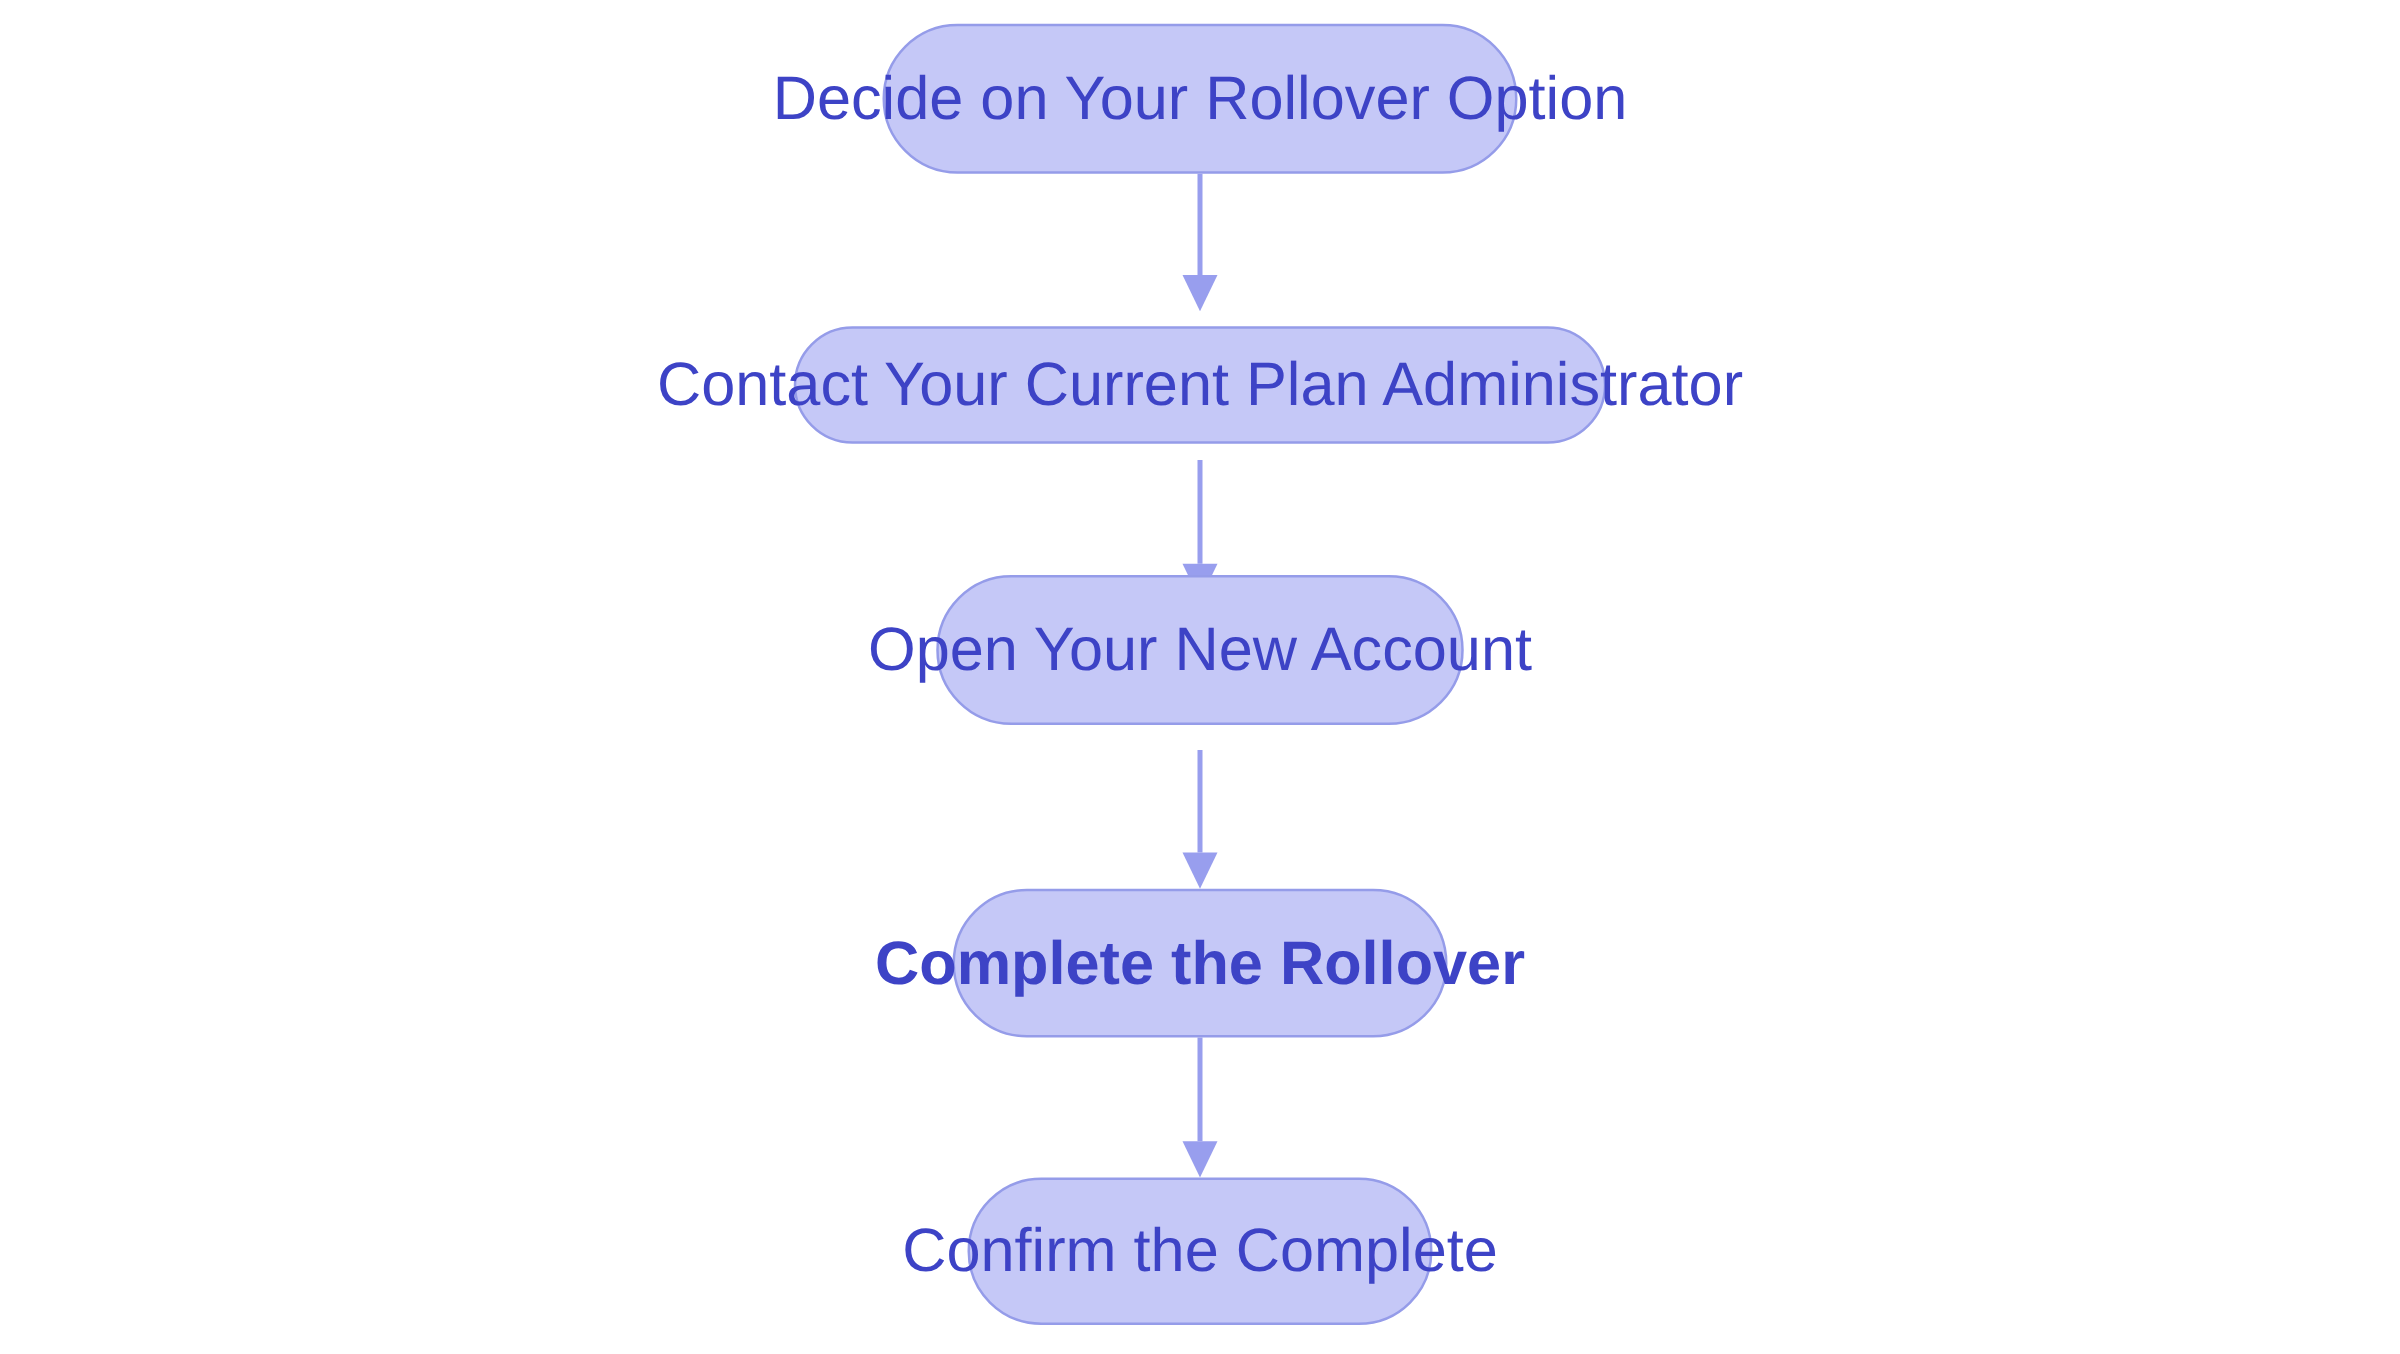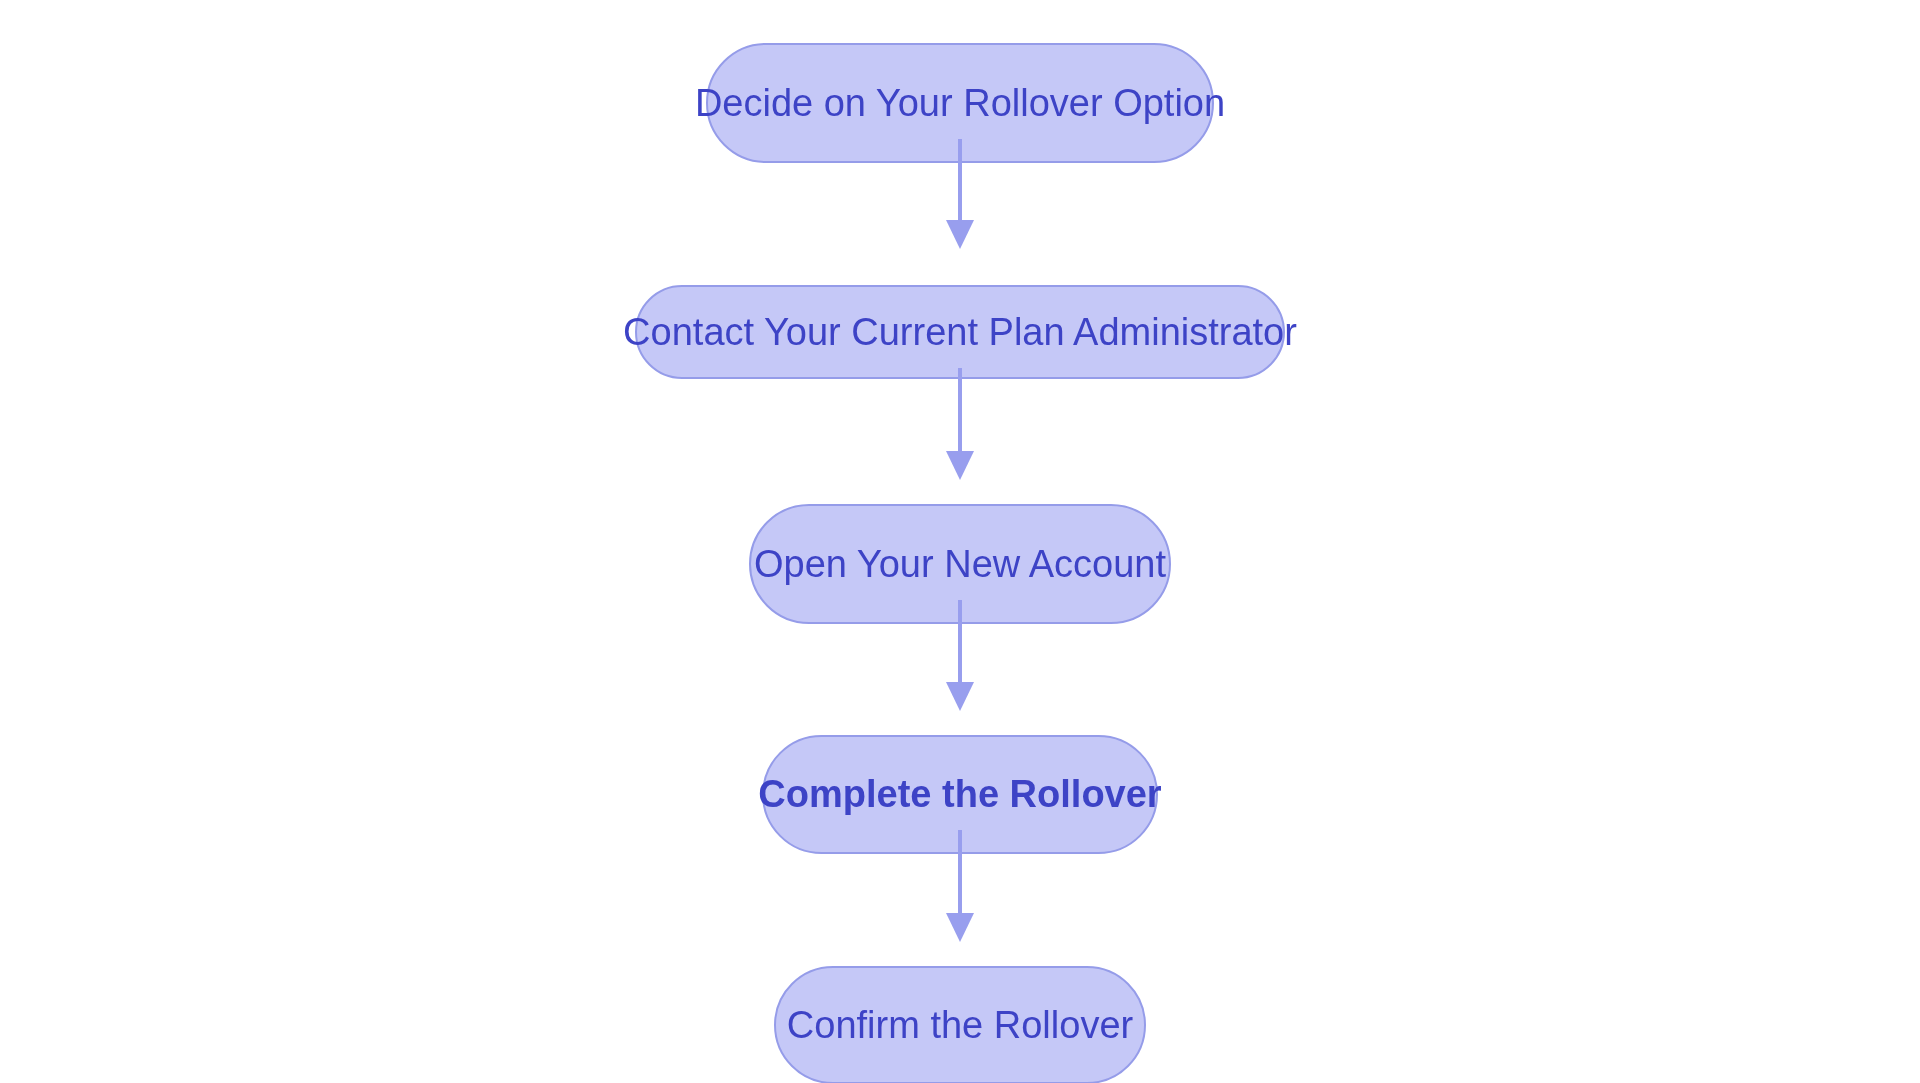--- a/index.html
+++ b/index.html
@@ -21,31 +21,30 @@
   }
   .node {
     position: absolute;
     left: 50%;
     transform: translateX(-50%);
     height: 120px;
     border-radius: 60px;
     background: var(--node-fill);
     border: 2px solid var(--node-border);
     color: var(--node-text);
-    font-size: 38px;
+    font-size: 49px;
     display: flex;
     align-items: center;
     justify-content: center;
     text-align: center;
     white-space: nowrap;
-    margin-top: 24px;
   }
   .n1 { top: 19px;  width: 508px; }
   .n2 { top: 261px; width: 650px; height: 94px; }
-  .n3 { top: 480px; width: 422px; }
+  .n3 { top: 460px; width: 422px; }
   .n4 { top: 711px; width: 396px; height: 119px; font-weight: bold; }
   .n5 { top: 942px; width: 372px; height: 118px; }
 
   .arrow {
     position: absolute;
     left: 50%;
     transform: translateX(-50%);
     display: flex;
     flex-direction: column;
     align-items: center;
@@ -102,16 +101,16 @@
   <div class="node n4">
     <span>Complete the Rollover</span>
   </div>
 
   <div class="arrow a4">
     <span class="line"></span>
     <span class="head"></span>
   </div>
 
   <div class="node n5">
-    <span>Confirm the Rollover</span>
+    <span>Confirm the Complete</span>
   </div>
 
 </div>
 
 </body></html>

